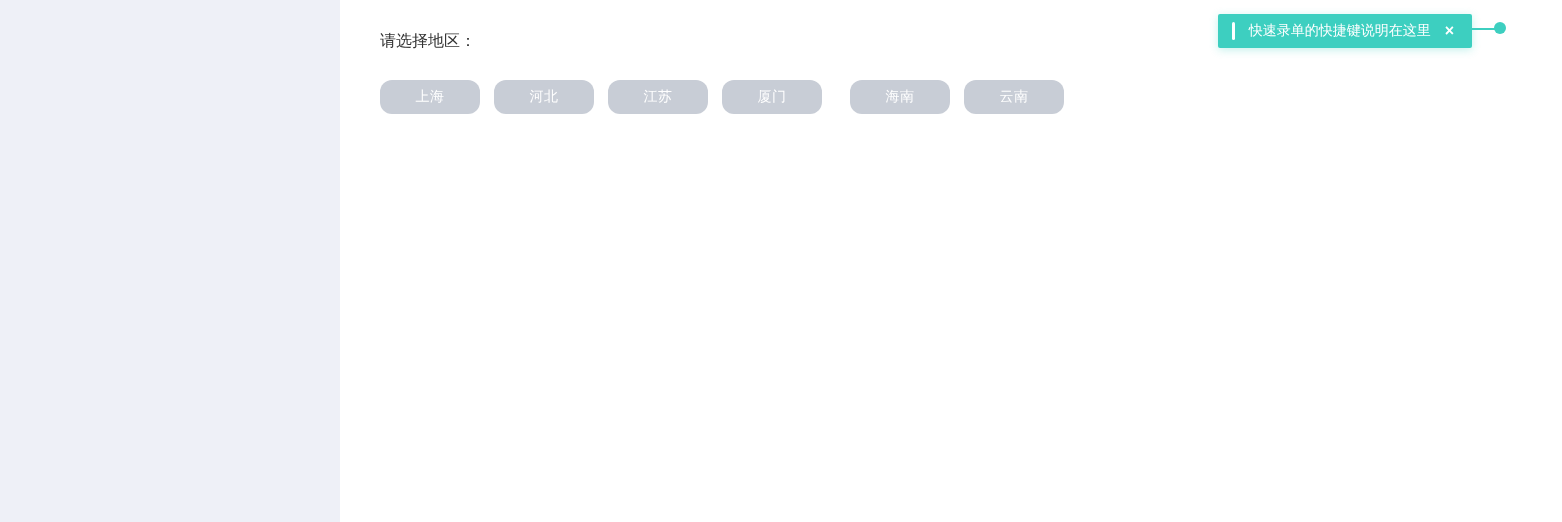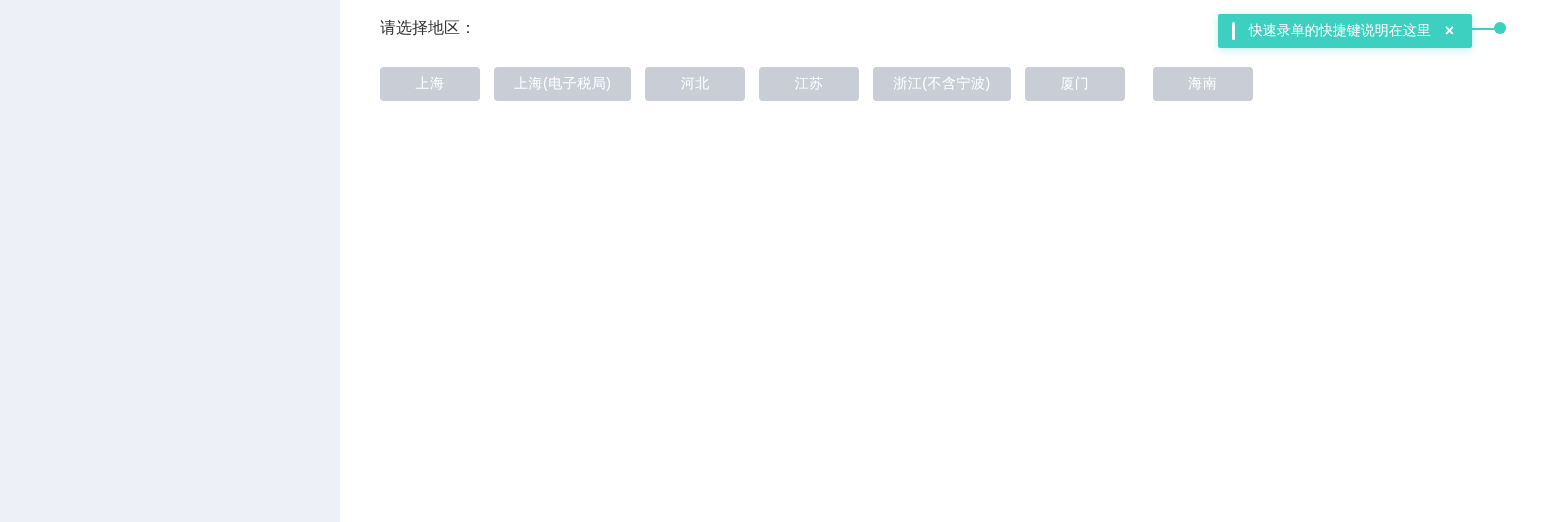--- a/index.html
+++ b/index.html
@@ -26,41 +26,41 @@
       background: #eef0f7;
     }
 
     .main-content {
       position: absolute;
       left: 340px;
       top: 0;
       right: 0;
       bottom: 0;
       background: #ffffff;
-      padding: 18px 40px;
+      padding: 31px 40px;
     }
 
     .page-title {
       font-size: 16px;
       color: #333;
       font-weight: 500;
       margin-bottom: 28px;
     }
 
     .region-buttons {
       display: flex;
       flex-wrap: wrap;
       gap: 14px;
     }
 
     .region-btn {
       background: #c8cdd6;
       color: #fff;
       border: none;
-      border-radius: 4px;
+      border-radius: 12px;
       padding: 8px 20px;
       font-size: 14px;
       cursor: pointer;
       min-width: 100px;
       text-align: center;
       font-family: 'Microsoft YaHei', '微软雅黑', sans-serif;
       letter-spacing: 0.5px;
     }
 
     
@@ -122,27 +122,26 @@
 </head>
 <body>
 
 <div class="sidebar"></div>
 
 <div class="main-content">
   <div class="page-title">请选择地区：</div>
 
   <div class="region-buttons">
     <button class="region-btn">上海</button>
-    <button class="region-btn">上海(电子税局)</button>
     <button class="region-btn">河北</button>
     <button class="region-btn">江苏</button>
-    <button class="region-btn">浙江(不含宁波)</button>
     <button class="region-btn">厦门</button>
     <br style="width:100%; flex-basis:100%; height:0;">
     <button class="region-btn">海南</button>
+    <button class="region-btn">云南</button>
   </div>
 </div>
 
 <div class="tooltip-badge">
   <span>快速录单的快捷键说明在这里</span>
   <span class="tooltip-close">×</span>
 </div>
 
 <div class="tooltip-line"></div>
 <div class="tooltip-dot"></div>

